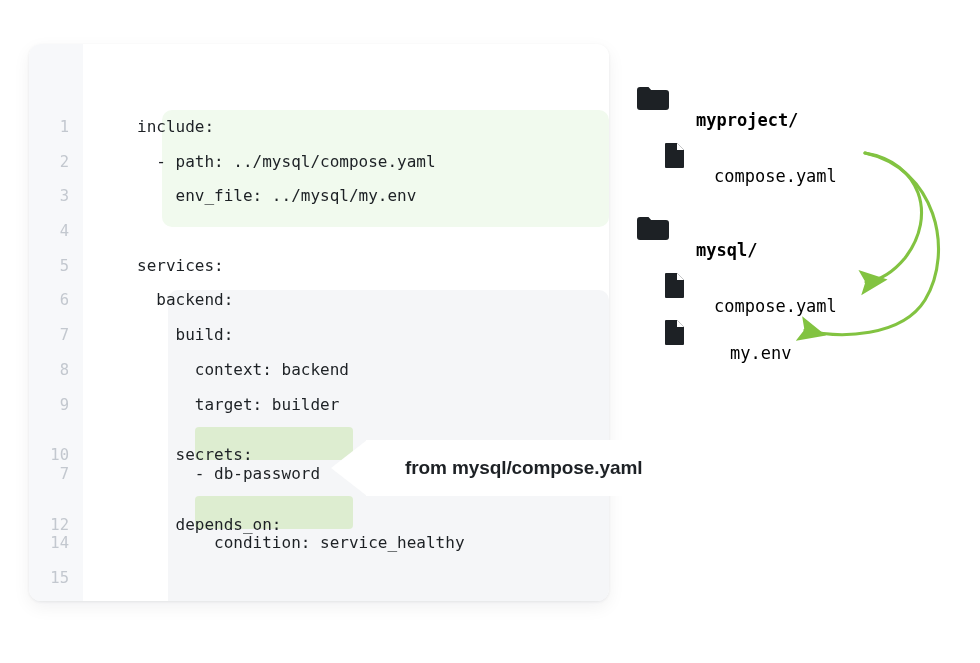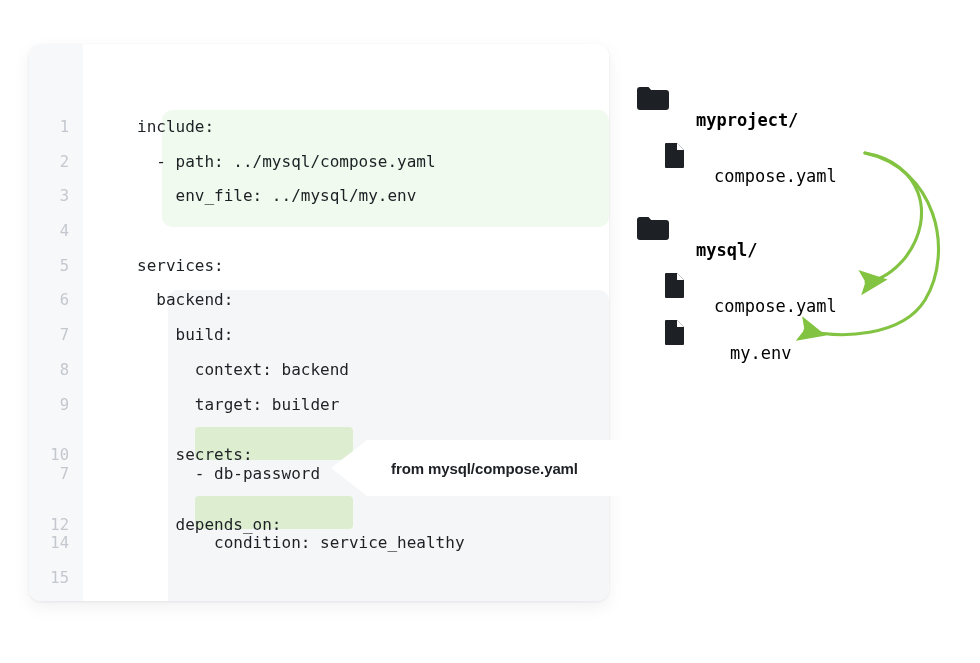--- a/index.html
+++ b/index.html
@@ -122,23 +122,24 @@
     background: #ffffff;
     display: flex;
     align-items: center;
     padding-left: 25px;
     box-sizing: border-box;
     z-index: 6;
   }
   .callout-text {
     font-family: "Liberation Sans", sans-serif;
     font-weight: bold;
-    font-size: 15px;
+    font-size: 19px;
     color: #1d2125;
     letter-spacing: -0.1px;
+    margin-left: 14px;
   }
   .callout-notch {
     position: absolute;
     left: 329px;
     top: 440px;
     width: 38px;
     height: 56px;
     z-index: 5;
   }
 

